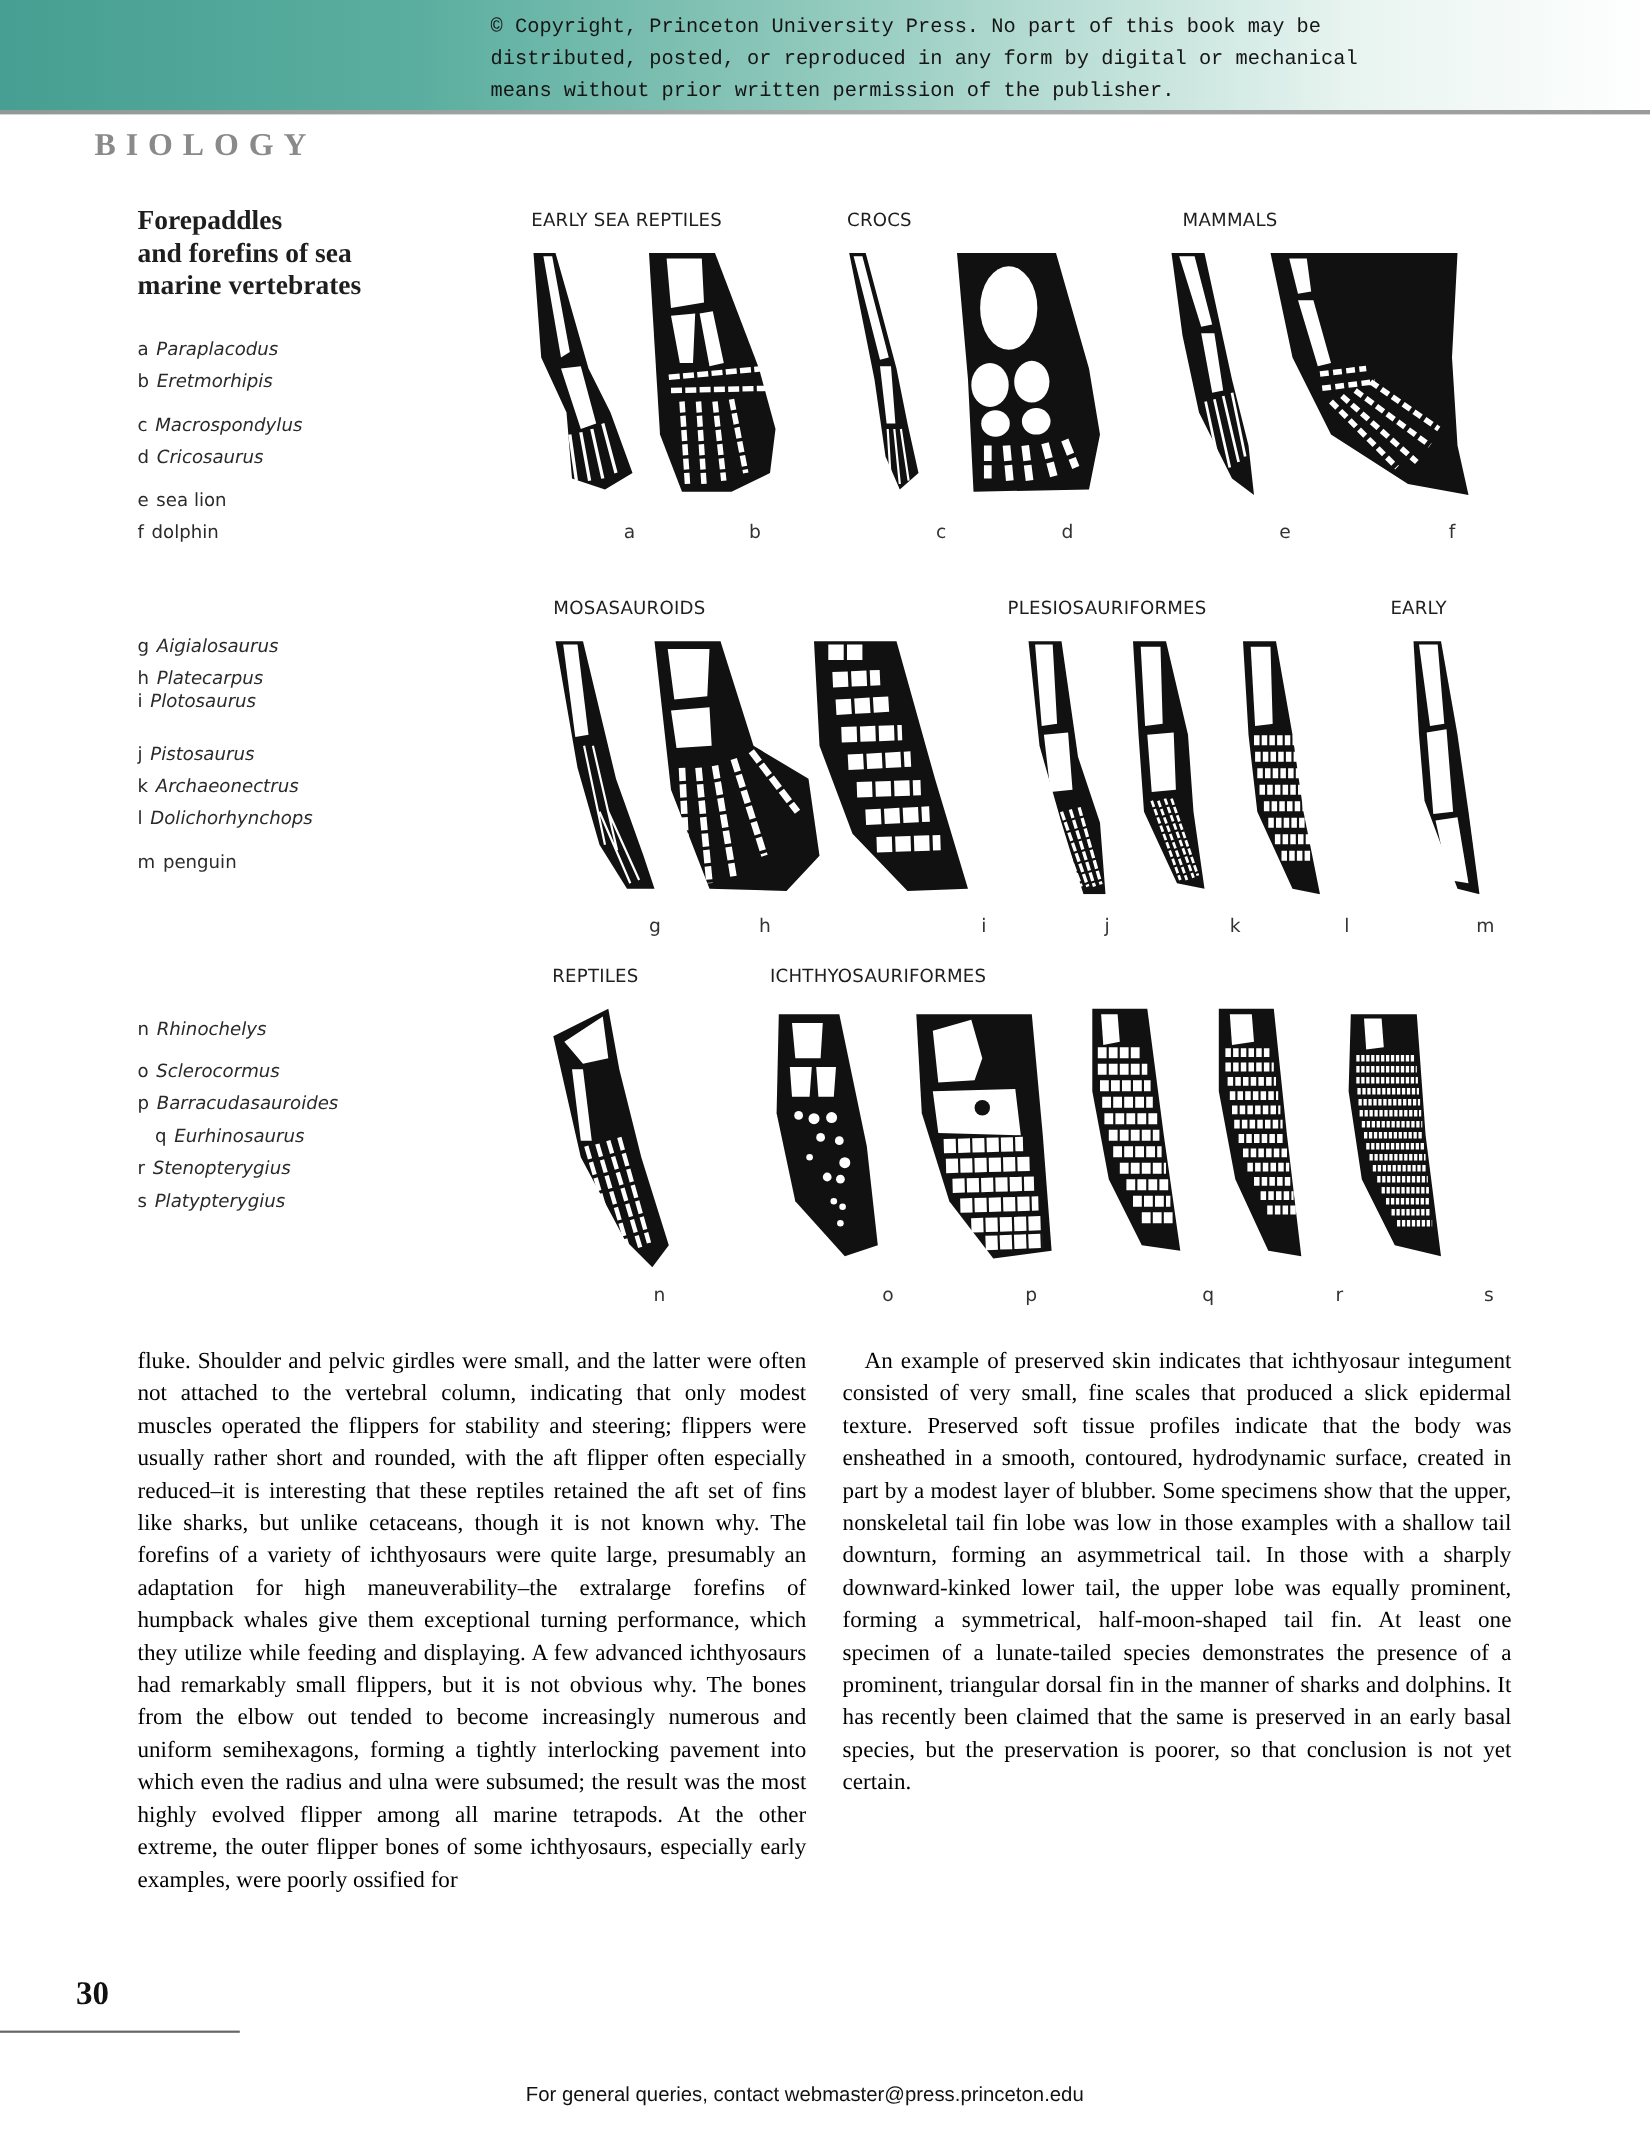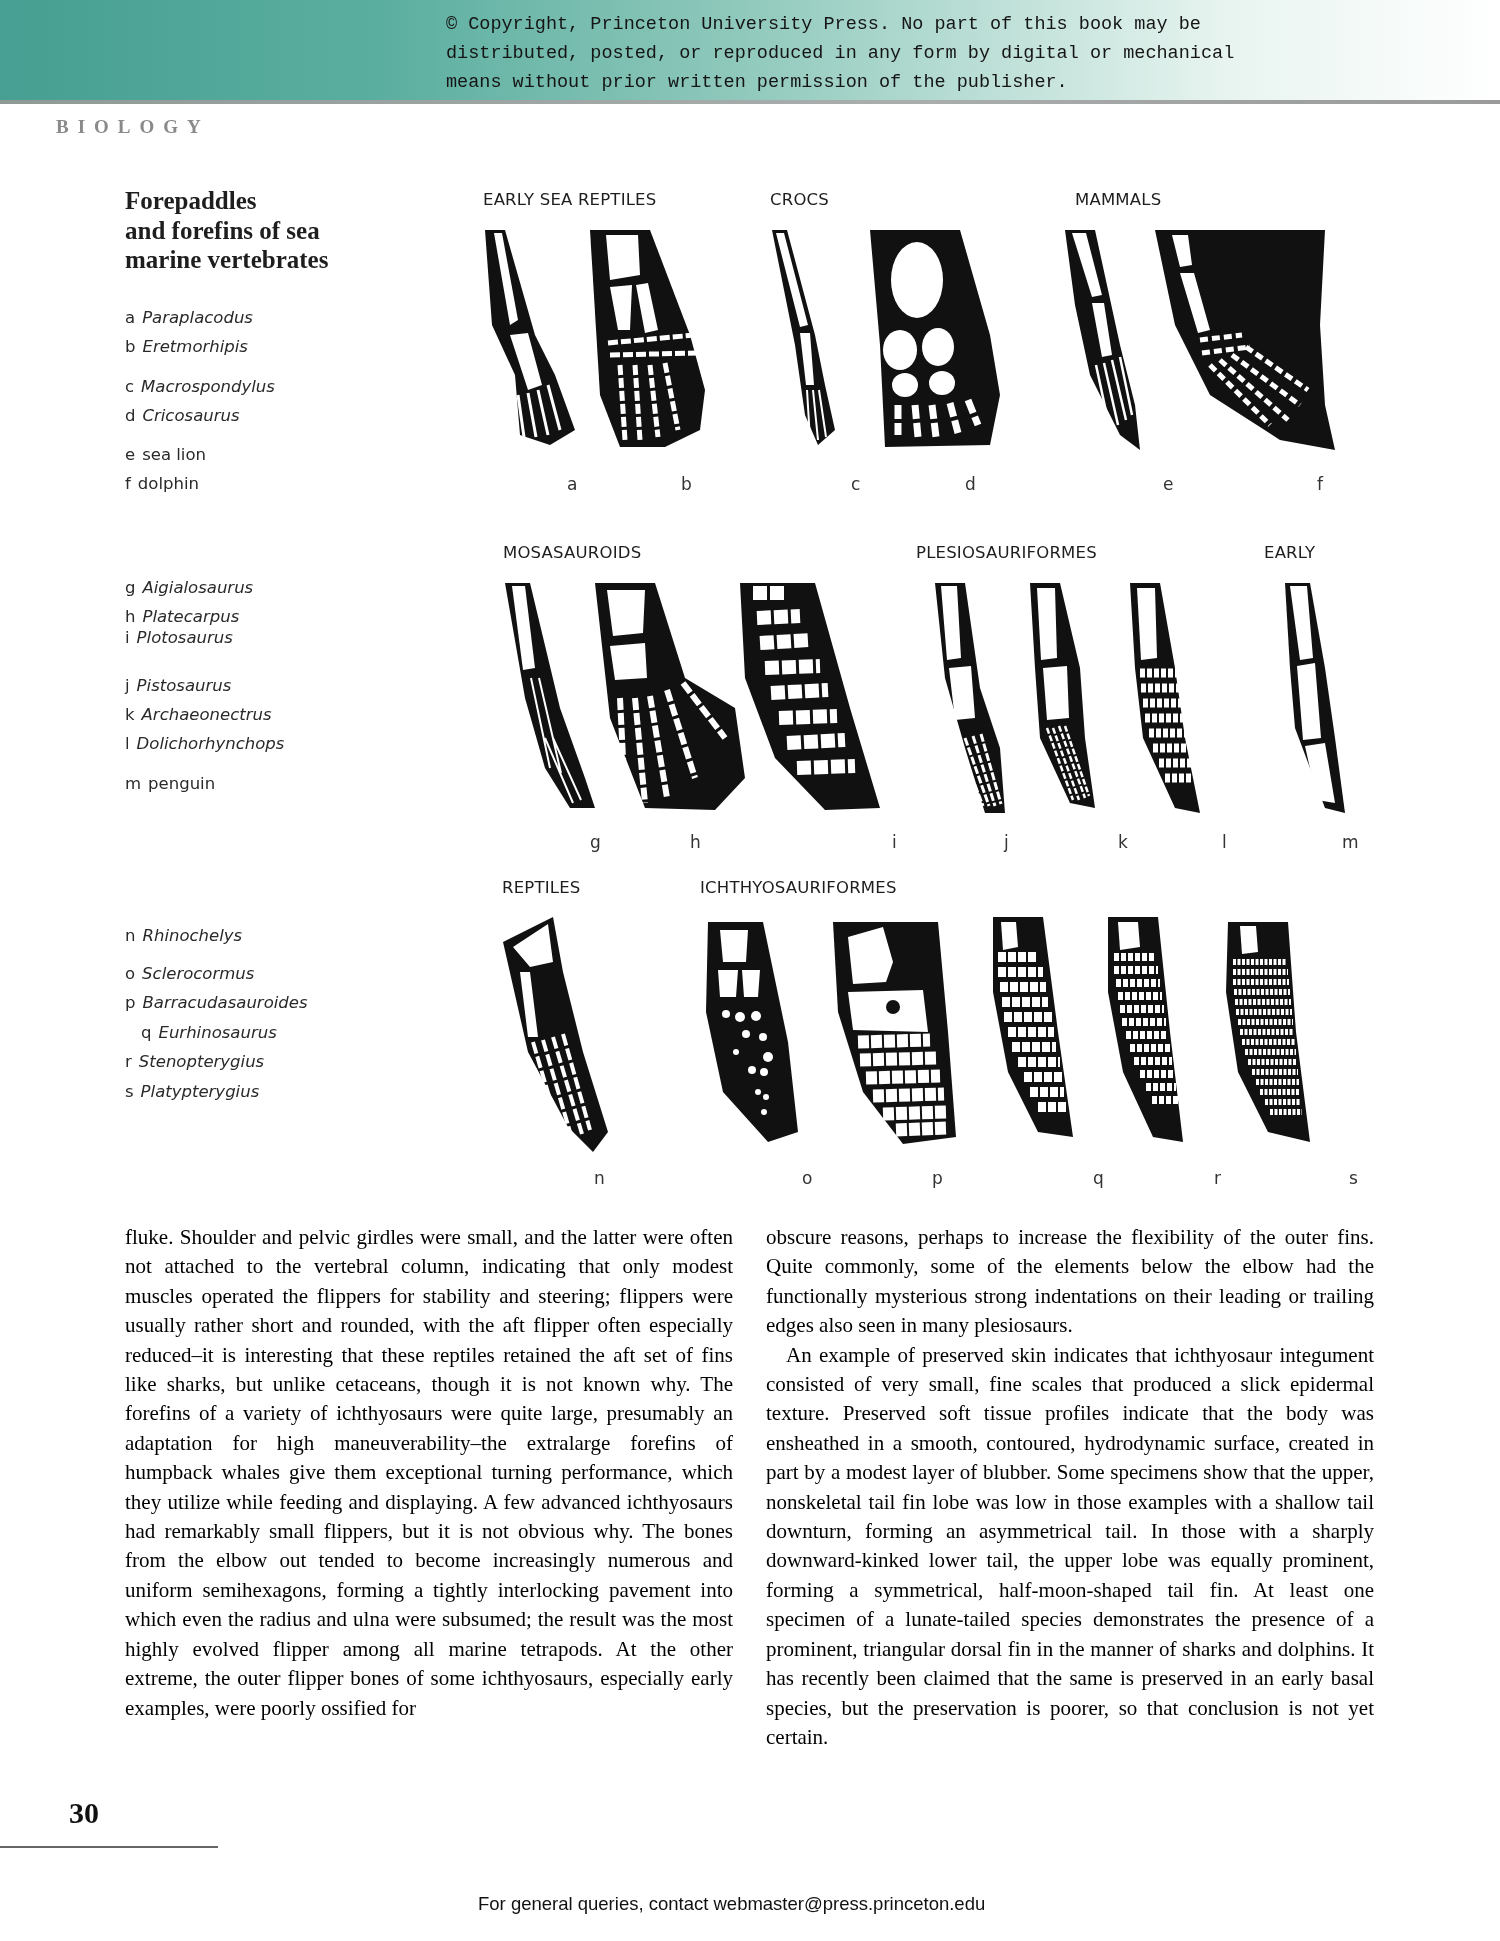--- a/index.html
+++ b/index.html
@@ -1,21 +1,21 @@
 <!DOCTYPE html>
 <html><head>
 <meta charset="utf-8">
 <style>
   html, body { margin:0; padding:0; background:#ffffff; }
   body { width:1500px; height:1941px; position:relative; overflow:hidden; font-family:"Liberation Serif", serif; color:#222; }
   .band { position:absolute; left:0; top:0; width:1500px; height:100px;
           background:linear-gradient(90deg,#469f92 0%,#5aae9f 25%,#8cc7ba 48%,#c2e2da 68%,#e8f4f0 82%,#ffffff 100%); }
   .band-line { position:absolute; left:0; top:100px; width:1500px; height:4px; background:linear-gradient(90deg,#8f9a97,#a9aeac 60%,#9a9a9a); }
   .copyright { position:absolute; left:446px; top:10px; font-family:Liberation Mono, monospace; font-size:18.5px; line-height:29px; color:#151515; white-space:pre-line; }
-  .section-head { position:absolute; left:56px; top:116px; font-family:"Liberation Serif", serif; font-size:19px; font-weight:bold; letter-spacing:9px; color:#8a8a8a; }
+  .section-head { position:absolute; left:86px; top:116px; font-family:"Liberation Serif", serif; font-size:29px; font-weight:bold; letter-spacing:9px; color:#8a8a8a; }
   .cap-title { position:absolute; left:125px; top:186px; font-family:"Liberation Serif", serif; font-weight:bold; font-size:25px; line-height:29.5px; color:#1e1e1e; white-space:pre-line; }
   .legend-item { position:absolute; left:125px; font-family:"DejaVu Sans", sans-serif; font-size:16.5px; color:#2a2a2a; white-space:nowrap; }
   .legend-item .lt { margin-right:7px; }
   .legend-item .nm.it { font-style:italic; }
   .grp-head { position:absolute; font-family:"DejaVu Sans", sans-serif; font-size:16.5px; color:#1e1e1e; letter-spacing:0.2px; }
   .fig-letter { position:absolute; font-family:"DejaVu Sans", sans-serif; font-size:17px; color:#333; }
   .fin { position:absolute; }
   .col { position:absolute; top:1223px; width:608px; font-family:"Liberation Serif", serif; font-size:21px; line-height:29.4px; color:#000000; text-align:justify; hyphens:manual; }
   .col p { margin:0; }
   .col p.indent { text-indent:20px; }
@@ -229,20 +229,19 @@
 <div class="fig-letter" style="left:802px;top:1168px">o</div>
 <div class="fig-letter" style="left:932px;top:1168px">p</div>
 <div class="fig-letter" style="left:1093px;top:1168px">q</div>
 <div class="fig-letter" style="left:1214px;top:1168px">r</div>
 <div class="fig-letter" style="left:1349px;top:1168px">s</div>
 
 <div class="col col-left">
   <p>fluke. Shoulder and pelvic girdles were small, and the latter were often not attached to the vertebral column, indicating that only modest muscles operated the flippers for stability and steer­ing; flippers were usually rather short and rounded, with the aft flipper often especially reduced–it is interesting that these reptiles retained the aft set of fins like sharks, but unlike ceta­ceans, though it is not known why. The forefins of a variety of ichthyosaurs were quite large, presumably an adaptation for high maneuverability–the extralarge forefins of humpback whales give them exceptional turning performance, which they utilize while feeding and displaying. A few advanced ichthyosaurs had remarkably small flippers, but it is not obvious why. The bones from the elbow out tended to become increasingly numerous and uniform semihexagons, forming a tightly interlocking pave­ment into which even the radius and ulna were subsumed; the result was the most highly evolved flipper among all marine tet­rapods. At the other extreme, the outer flipper bones of some ichthyosaurs, especially early examples, were poorly ossified for</p>
 </div>
 <div class="col col-right">
-  <p>obscure reasons, perhaps to increase the flexibility of the outer fins. Quite commonly, some of the elements below the elbow had the functionally mysterious strong indentations on their leading or trailing edges also seen in many plesiosaurs.</p>
   <p class="indent">An example of preserved skin indicates that ichthyosaur in­tegument consisted of very small, fine scales that produced a slick epidermal texture. Preserved soft tissue profiles indicate that the body was ensheathed in a smooth, contoured, hydrodynamic surface, created in part by a modest layer of blubber. Some speci­mens show that the upper, nonskeletal tail fin lobe was low in those examples with a shallow tail downturn, forming an asym­metrical tail. In those with a sharply downward-kinked lower tail, the upper lobe was equally prominent, forming a symmetrical, half-moon-shaped tail fin. At least one specimen of a lunate-tailed species demonstrates the presence of a prominent, triangular dor­sal fin in the manner of sharks and dolphins. It has recently been claimed that the same is preserved in an early basal species, but the preservation is poorer, so that conclusion is not yet certain.</p>
 </div>
 
 <div class="page-num">30</div>
 <div class="page-rule"></div>
 
 <div class="footer">For general queries, contact webmaster@press.princeton.edu</div>
 
 </body></html>

